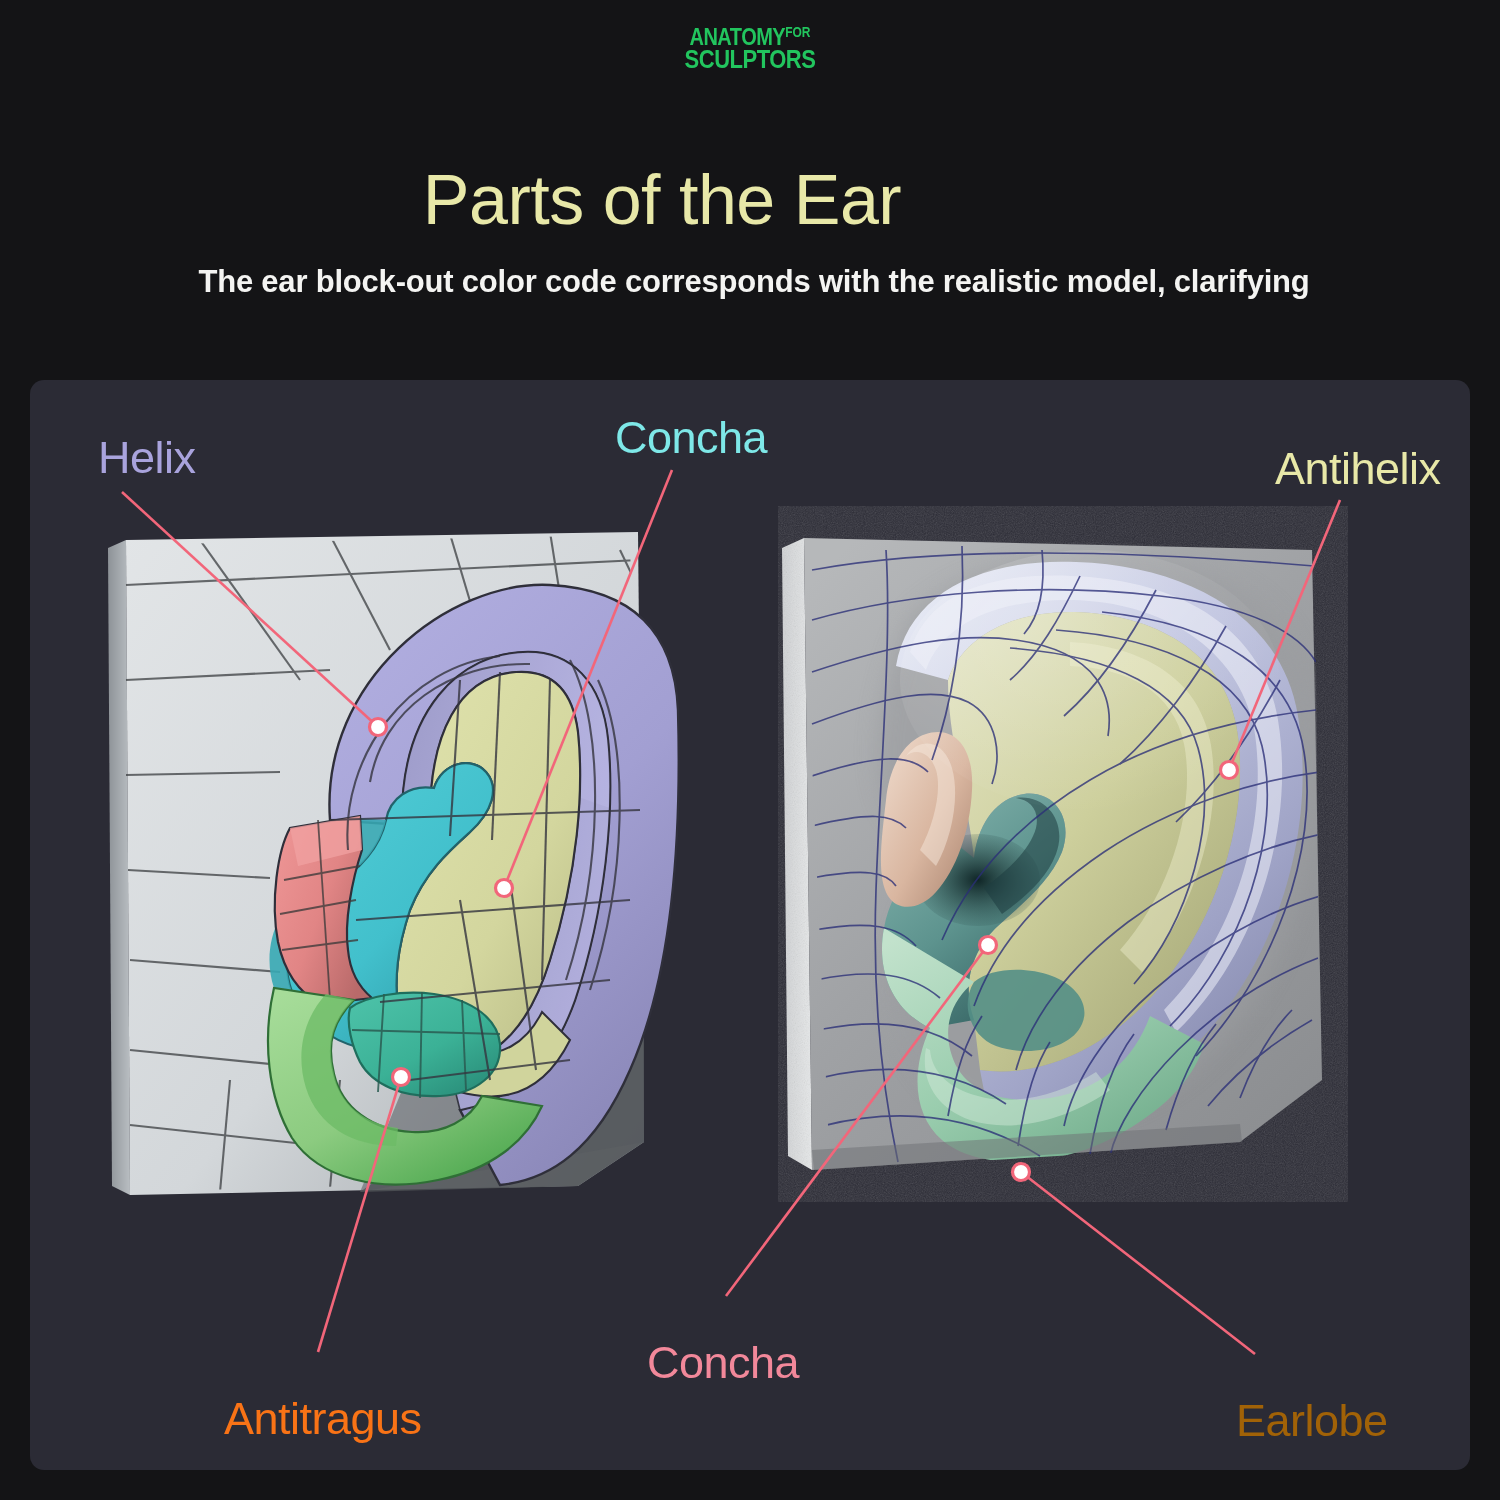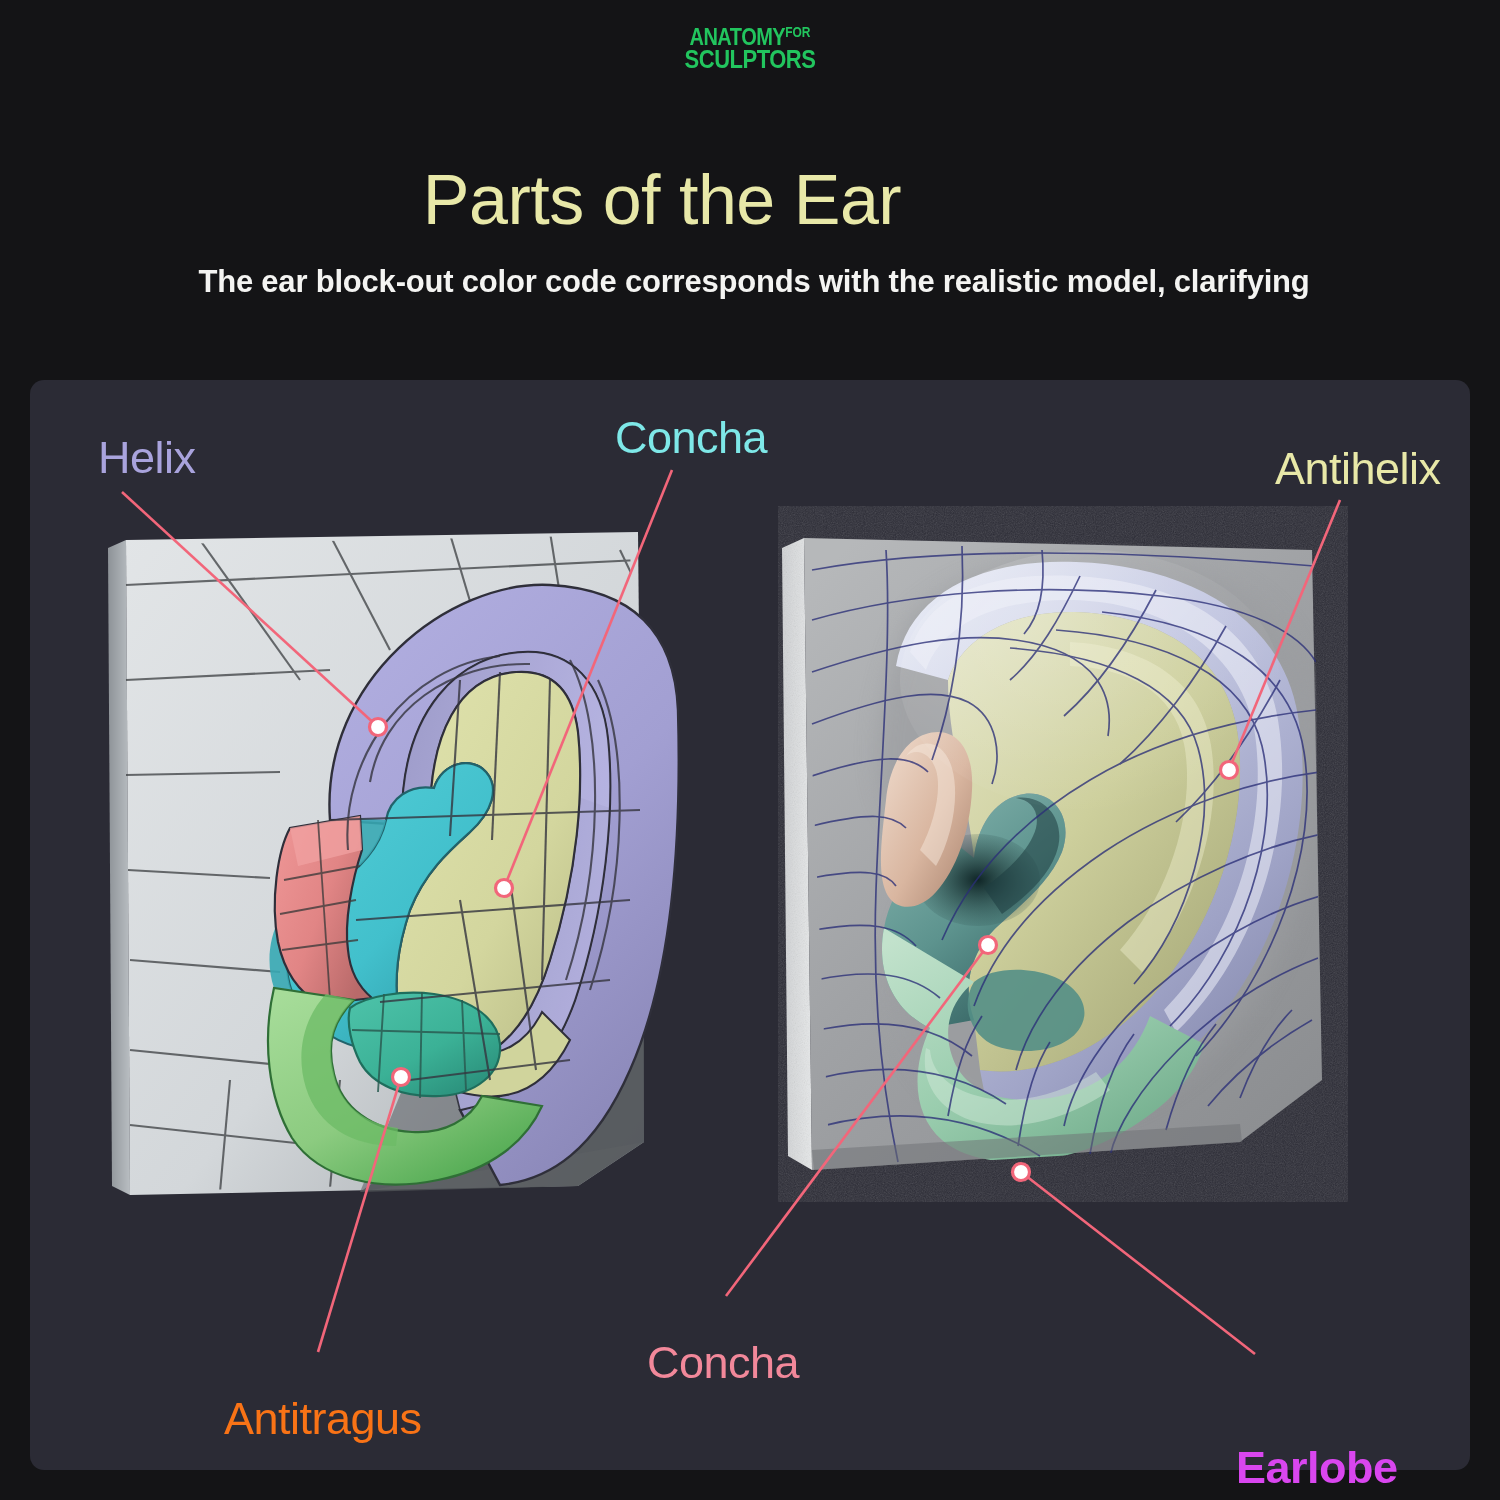--- a/index.html
+++ b/index.html
@@ -397,15 +397,15 @@
         <circle cx="1021" cy="1172" r="8.5" fill="#ffffff" stroke="#f2667a" stroke-width="3.2"></circle>
       </g>
   </svg>
 
   <div id="labels-layer">
       <div class="lbl" style="left: 70px; top: 432px; color: rgb(169, 163, 221);">Helix</div>
       <div class="lbl" style="left: 587px; top: 412px; color: rgb(126, 232, 232);">Concha</div>
       <div class="lbl" style="left: 1247px; top: 443px; color: rgb(232, 232, 168);">Antihelix</div>
       <div class="lbl" style="left: 196px; top: 1393px; color: #f97316;">Antitragus</div>
       <div class="lbl" style="left: 619px; top: 1337px; color: rgb(242, 136, 154);">Concha</div>
-      <div class="lbl" style="left: 1208px; top: 1442px; color: #d946ef; font-weight: bold;">Earlobe</div>
+      <div class="lbl" style="left: 1208px; top: 1395px; color: #a16207;">Earlobe</div>
     </div>
 </div>
 
 </body></html>

